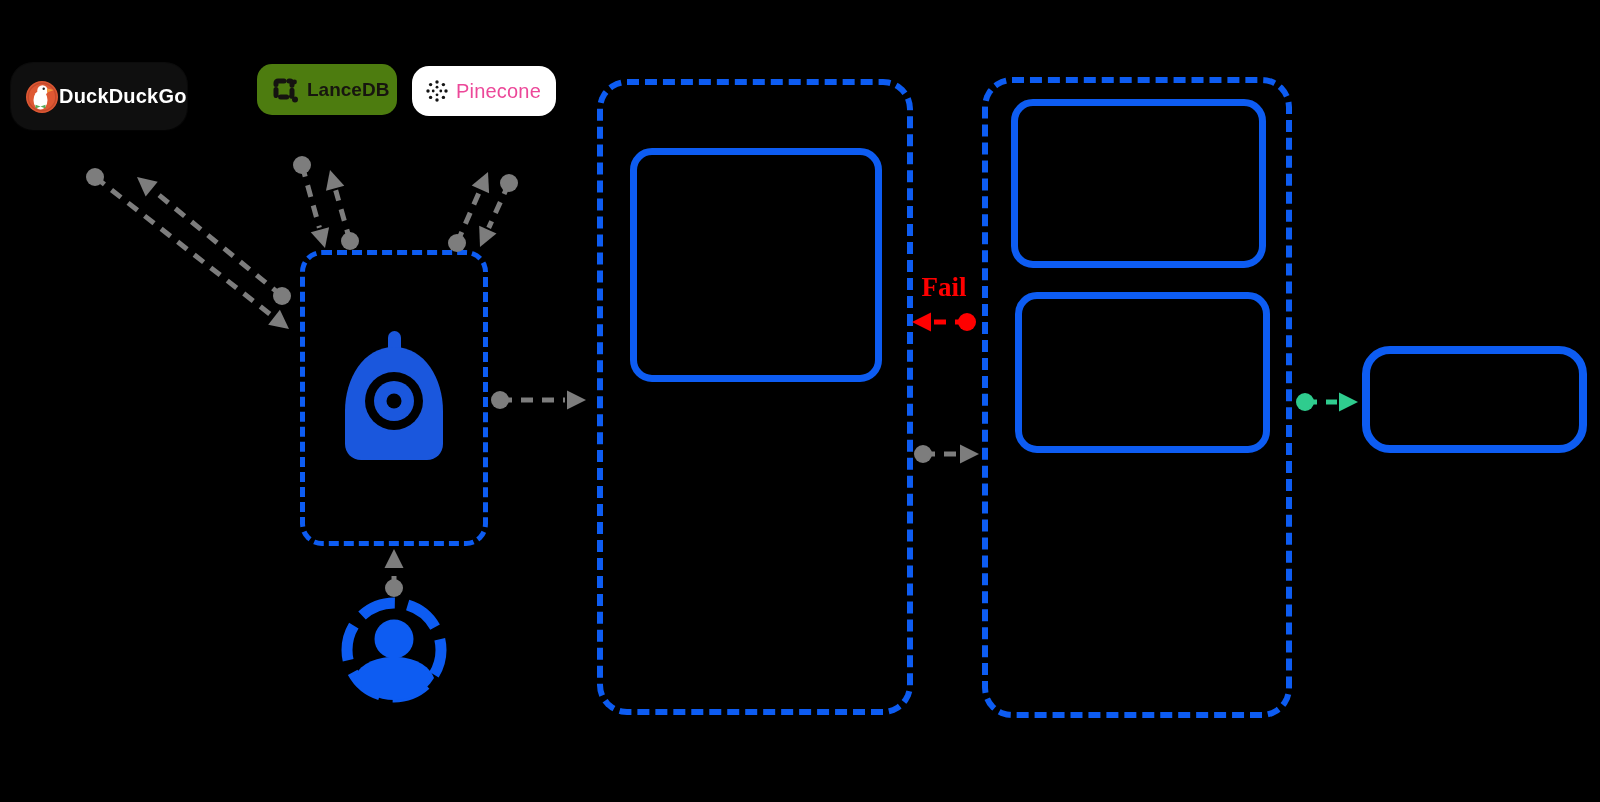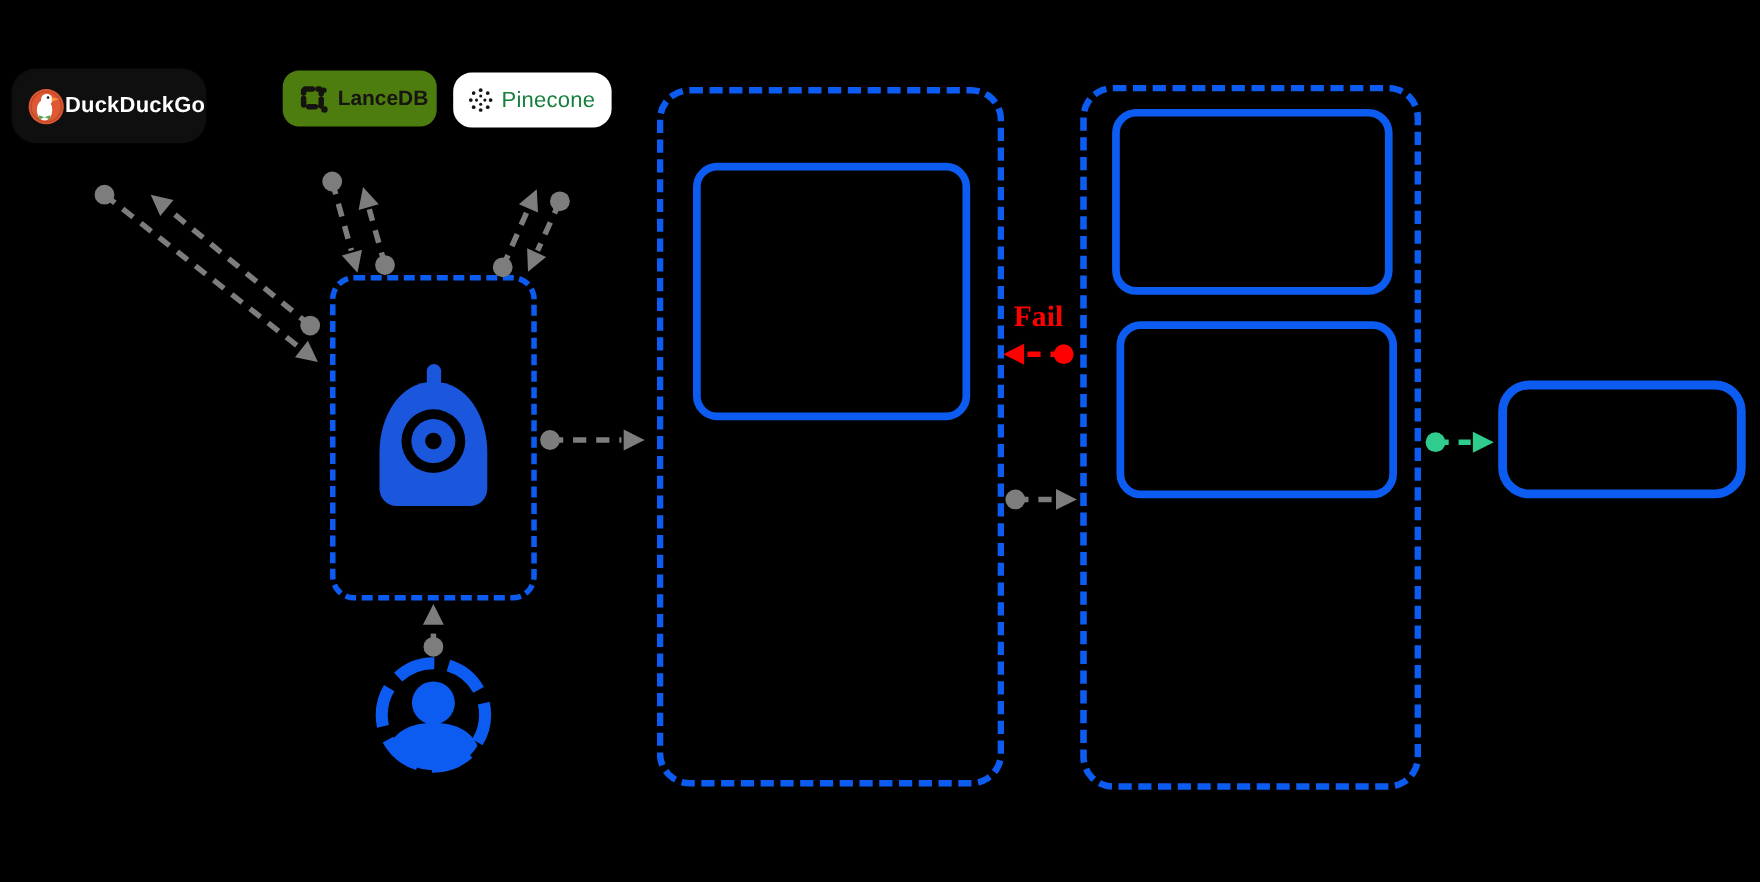--- a/index.html
+++ b/index.html
@@ -14,21 +14,21 @@
   .badge{display:flex;align-items:center;box-shadow:0 9px 12px rgba(0,0,0,.65);}
   .badge-ddg{left:11px;top:63px;width:176px;height:67px;border-radius:22px;
     background:#0f0f0f;box-shadow:0 10px 14px rgba(0,0,0,.8),0 0 0 1px rgba(255,255,255,.05);
     padding-left:14px;}
   .badge-ddg .label{color:#fff;font-size:20px;font-weight:700;letter-spacing:.2px;}
   .badge-lancedb{left:257px;top:64px;width:140px;height:51px;border-radius:15px;
     background:#4d7c0f;padding-left:15px;gap:9px;}
   .badge-lancedb .label{color:#17150f;font-size:19px;font-weight:700;}
   .badge-pinecone{left:412px;top:66px;width:144px;height:50px;border-radius:17px;
     background:#ffffff;padding-left:13px;gap:7px;}
-  .badge-pinecone .label{color:#15803d;font-size:20px;font-weight:500;letter-spacing:.2px;}
+  .badge-pinecone .label{color:#ec4899;font-size:20px;font-weight:500;letter-spacing:.2px;}
 
   
   .agent-box{left:300px;top:250px;width:188px;height:296px;border:5px dashed var(--blue);border-radius:22px;}
   .middle-box{left:597px;top:79px;width:316px;height:636px;border:6px dashed var(--blue);border-radius:30px;}
   .middle-inner{left:630px;top:148px;width:252px;height:234px;border:7px solid var(--blue);border-radius:22px;}
   .right-box{left:982px;top:77px;width:310px;height:641px;border:6px dashed var(--blue);border-radius:30px;}
   .right-inner-top{left:1011px;top:99px;width:255px;height:169px;border:7px solid var(--blue);border-radius:22px;}
   .right-inner-bottom{left:1015px;top:292px;width:255px;height:161px;border:7px solid var(--blue);border-radius:22px;}
   .output-box{left:1362px;top:346px;width:225px;height:107px;border:8px solid var(--blue);border-radius:28px;}
 

